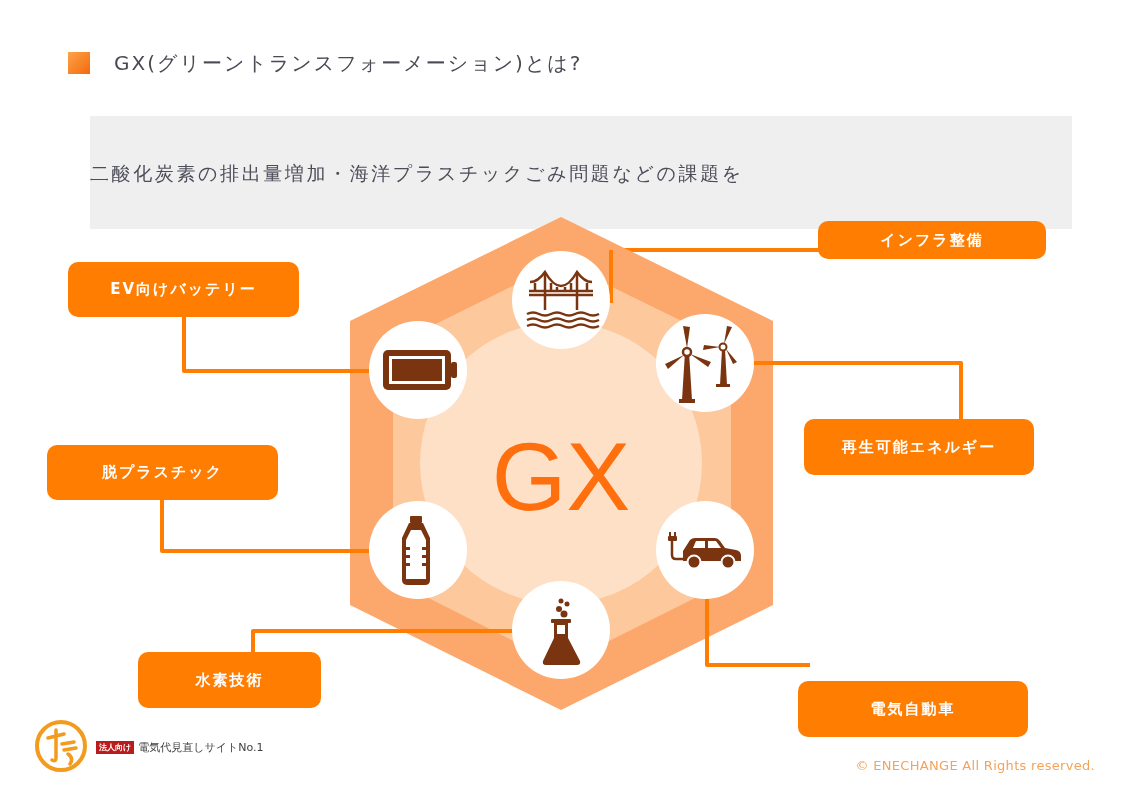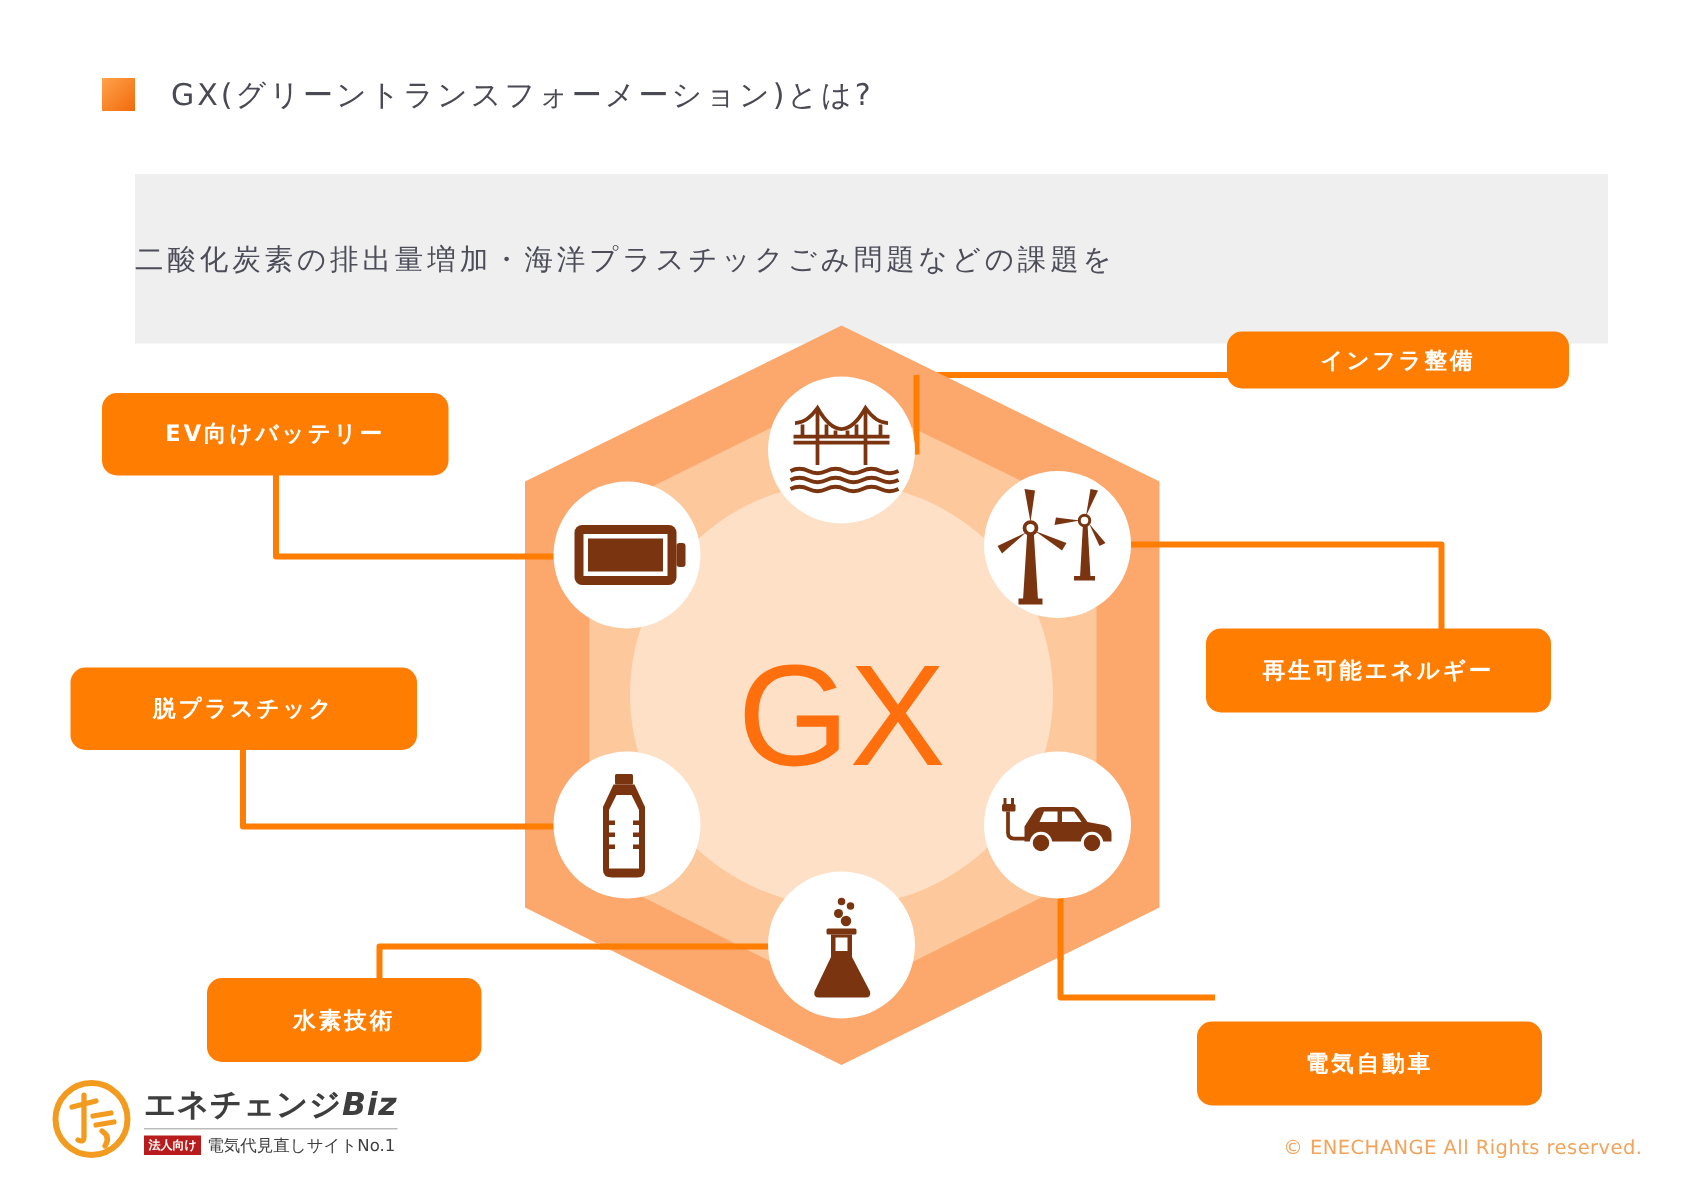--- a/index.html
+++ b/index.html
@@ -157,21 +157,20 @@
 <div class="label-box" style="left:47px;top:445px;width:231px;height:55px;">脱プラスチック</div>
 <div class="label-box" style="left:798px;top:637px;width:230px;height:56px;margin-top:44px;">電気自動車</div>
 <div class="label-box" style="left:138px;top:652px;width:183px;height:56px;">水素技術</div>
 
 <div class="logo">
   <svg class="logo-mark" viewBox="0 0 56 56">
     <circle cx="27" cy="28" r="24" fill="none" stroke="#f29b1e" stroke-width="4"></circle>
     <path d="M14,20 L30,16 M22,12 L22,40 Q22,44 18,42 M28,26 L40,24 M30,32 L42,30 M34,36 Q40,40 36,46" fill="none" stroke="#f29b1e" stroke-width="3.5" stroke-linecap="round"></path>
   </svg>
   <div class="logo-text">
-    <div class="logo-name"><span>エネチェンジ</span><i>Biz</i></div>
     <div class="logo-sub">
       <span class="logo-badge">法人向け</span>
       <span class="logo-tag">電気代見直しサイトNo.1</span>
     </div>
   </div>
 </div>
 
 <div class="copyright">© ENECHANGE  All Rights reserved.</div>
 
 </body></html>

